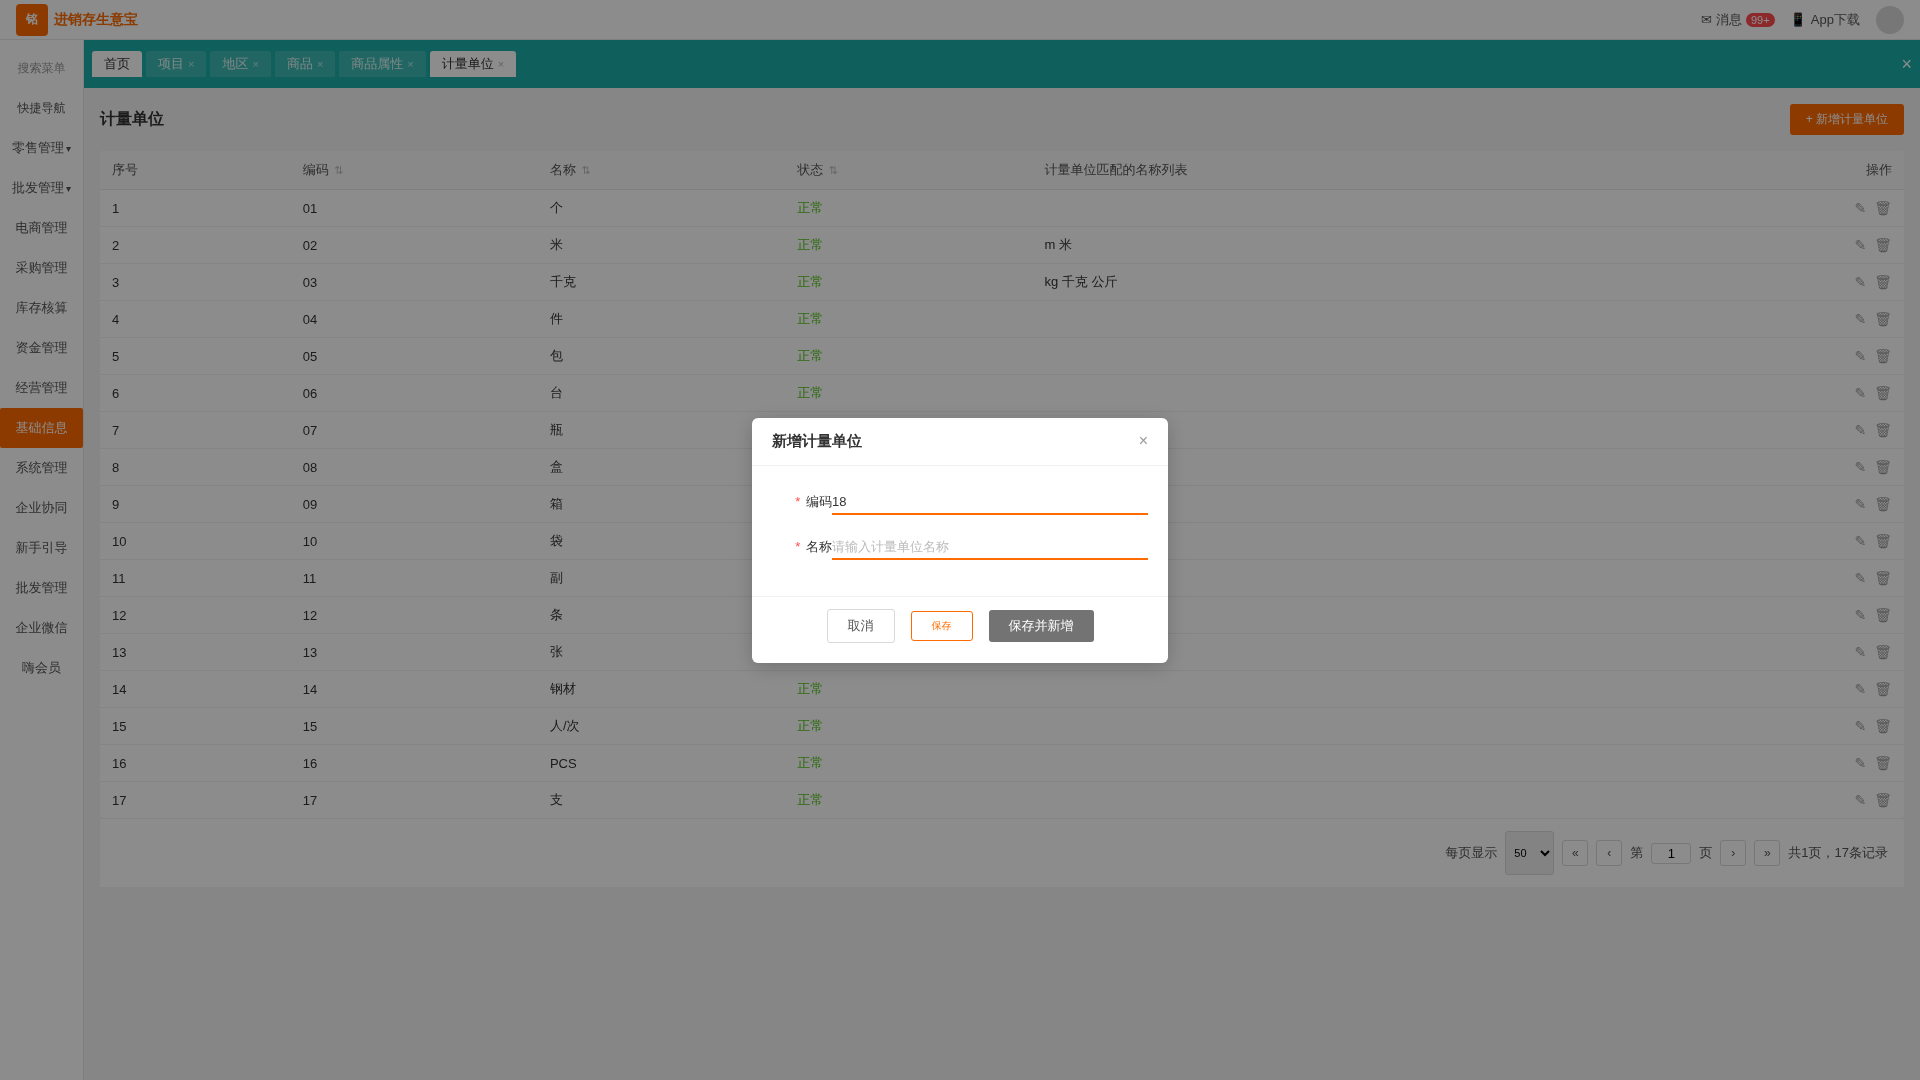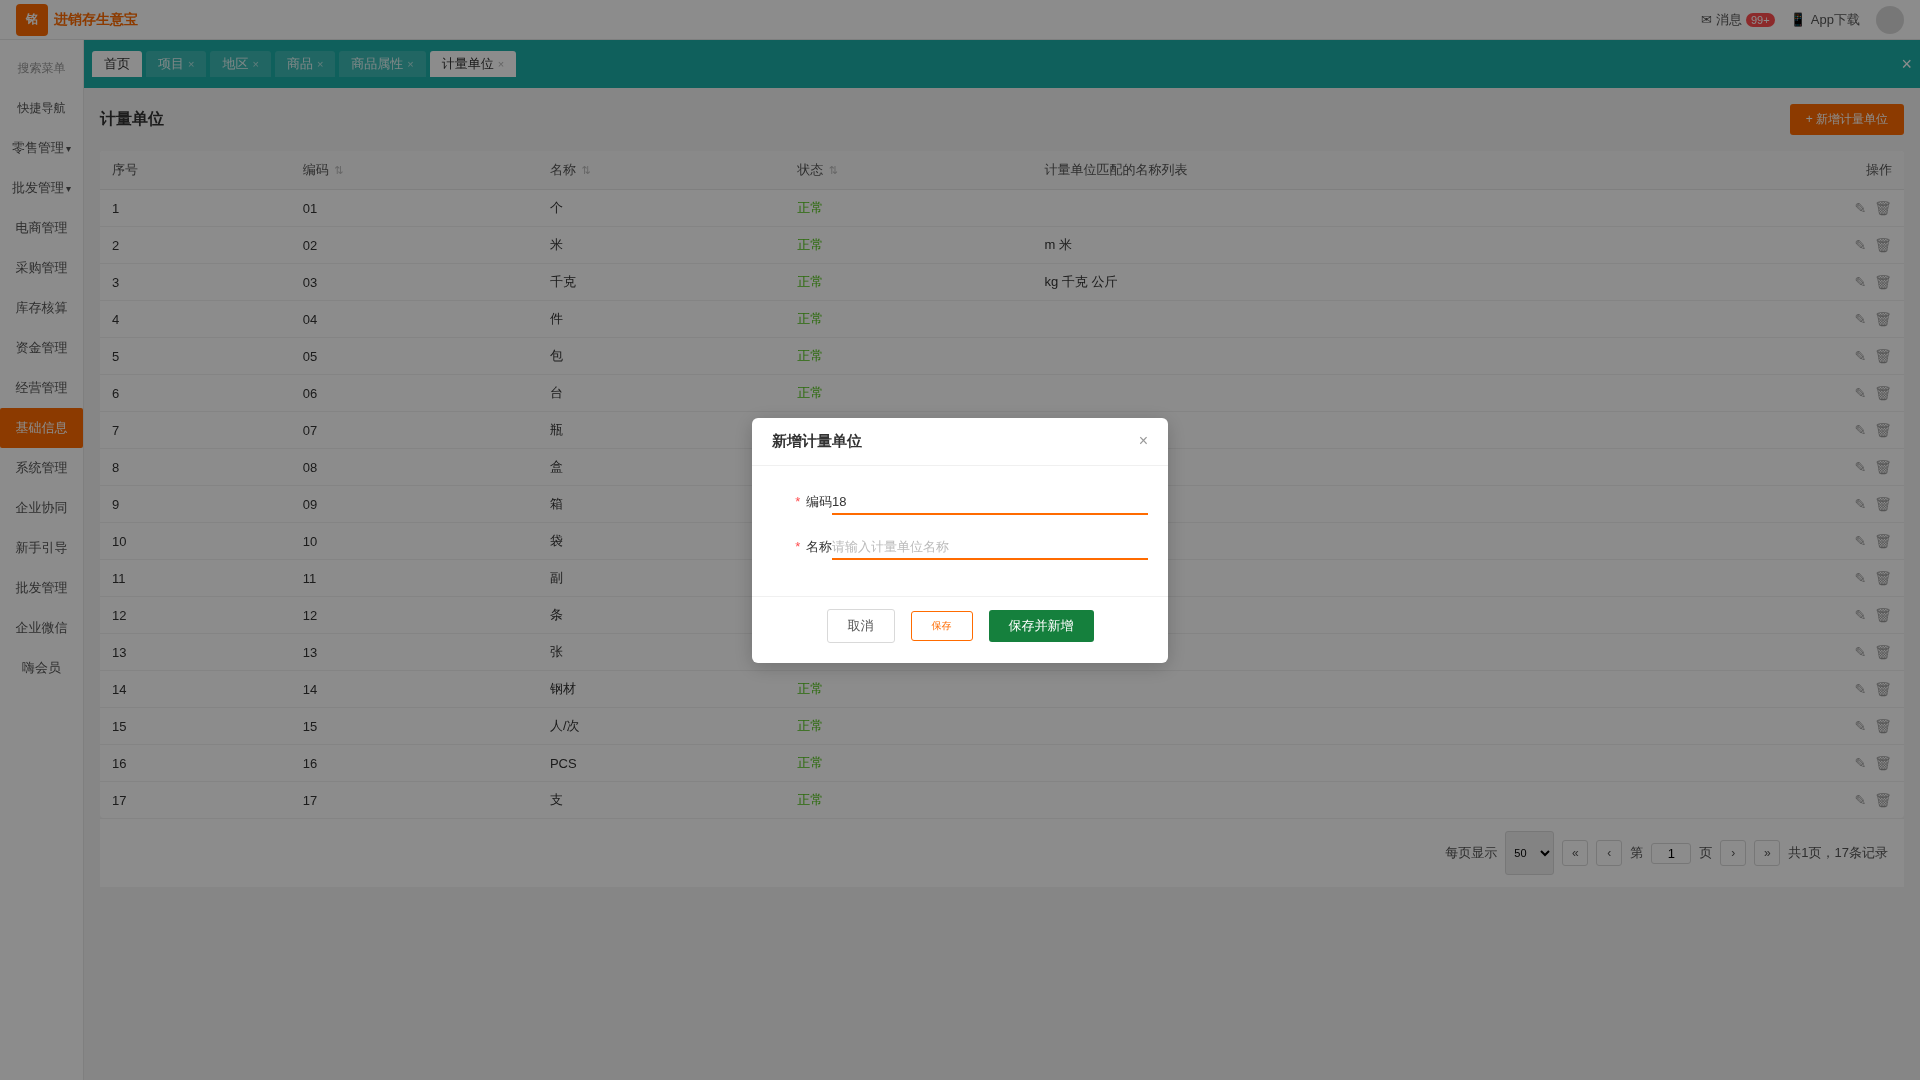--- a/index.html
+++ b/index.html
@@ -72,21 +72,21 @@
     .modal-close { cursor: pointer; color: #999; font-size: 16px; }
     .modal-body { padding: 24px 20px 16px; }
     .form-row { display: flex; align-items: center; margin-bottom: 20px; }
     .form-label { width: 60px; text-align: right; font-size: 13px; color: #333; flex-shrink: 0; }
     .required-star { color: #ff4d4f; margin-right: 2px; }
     .form-input { flex: 1; border: none; border-bottom: 2px solid #ff6b00; outline: none; padding: 4px 0; font-size: 13px; color: #333; }
     .form-input::placeholder { color: #bbb; }
     .modal-footer { display: flex; align-items: center; justify-content: center; padding: 12px 20px 20px; gap: 16px; border-top: 1px solid #f0f0f0; }
     .btn-cancel { border: 1px solid #d9d9d9; background: #fff; color: #555; padding: 7px 20px; border-radius: 3px; cursor: pointer; font-size: 13px; }
     .btn-save { border: 1px solid #ff6b00; background: #fff; color: #ff6b00; padding: 7px 20px; border-radius: 3px; cursor: pointer; font-size: 10px; }
-    .btn-save-new { background: #15803d; color: #fff; border: none; padding: 7px 20px; border-radius: 3px; cursor: pointer; font-size: 13px; }
+    .btn-save-new { background: #737373; color: #fff; border: none; padding: 7px 20px; border-radius: 3px; cursor: pointer; font-size: 13px; }
   </style>
 </head>
 <body>
 
 <div class="topbar">
   <div class="topbar-left">
     <div class="logo-area">
       <div class="logo-icon">铭</div>
       <span class="logo-text">进销存生意宝</span>
     </div>

